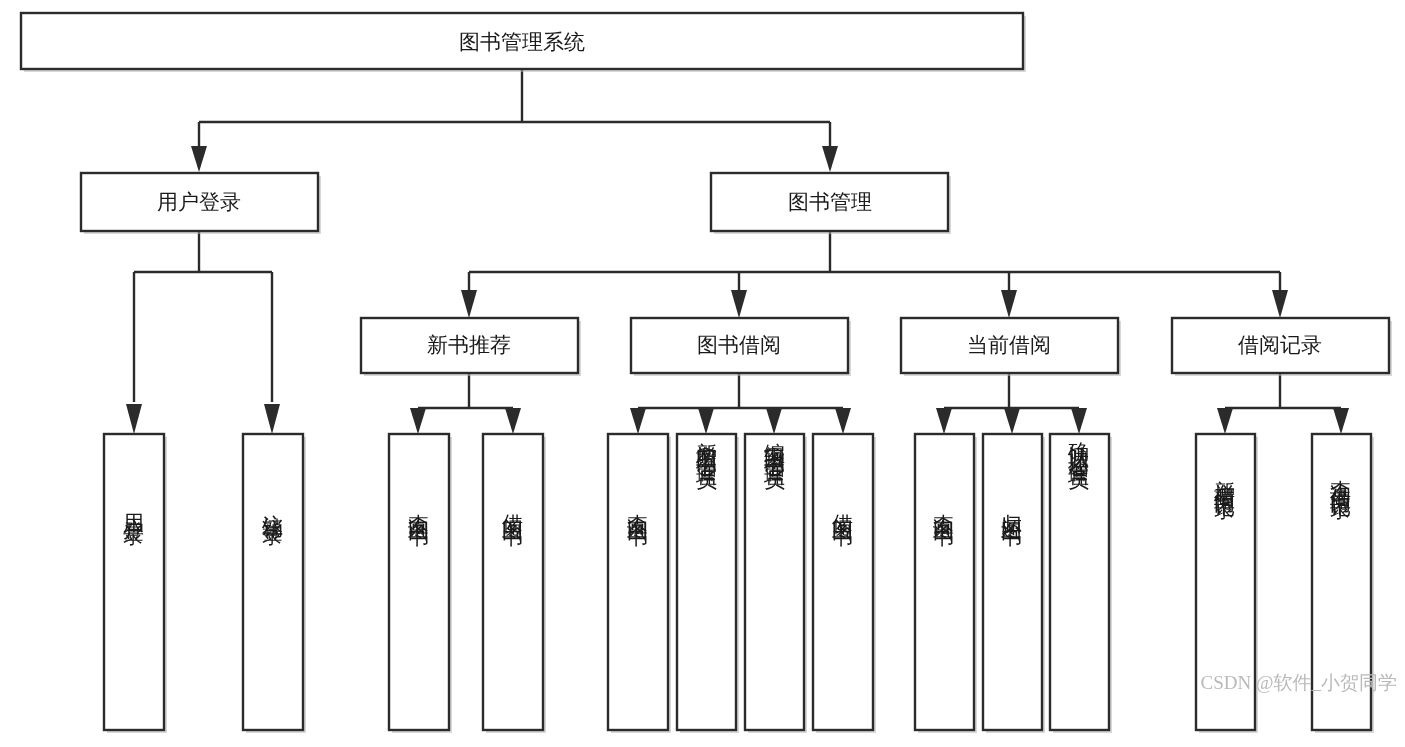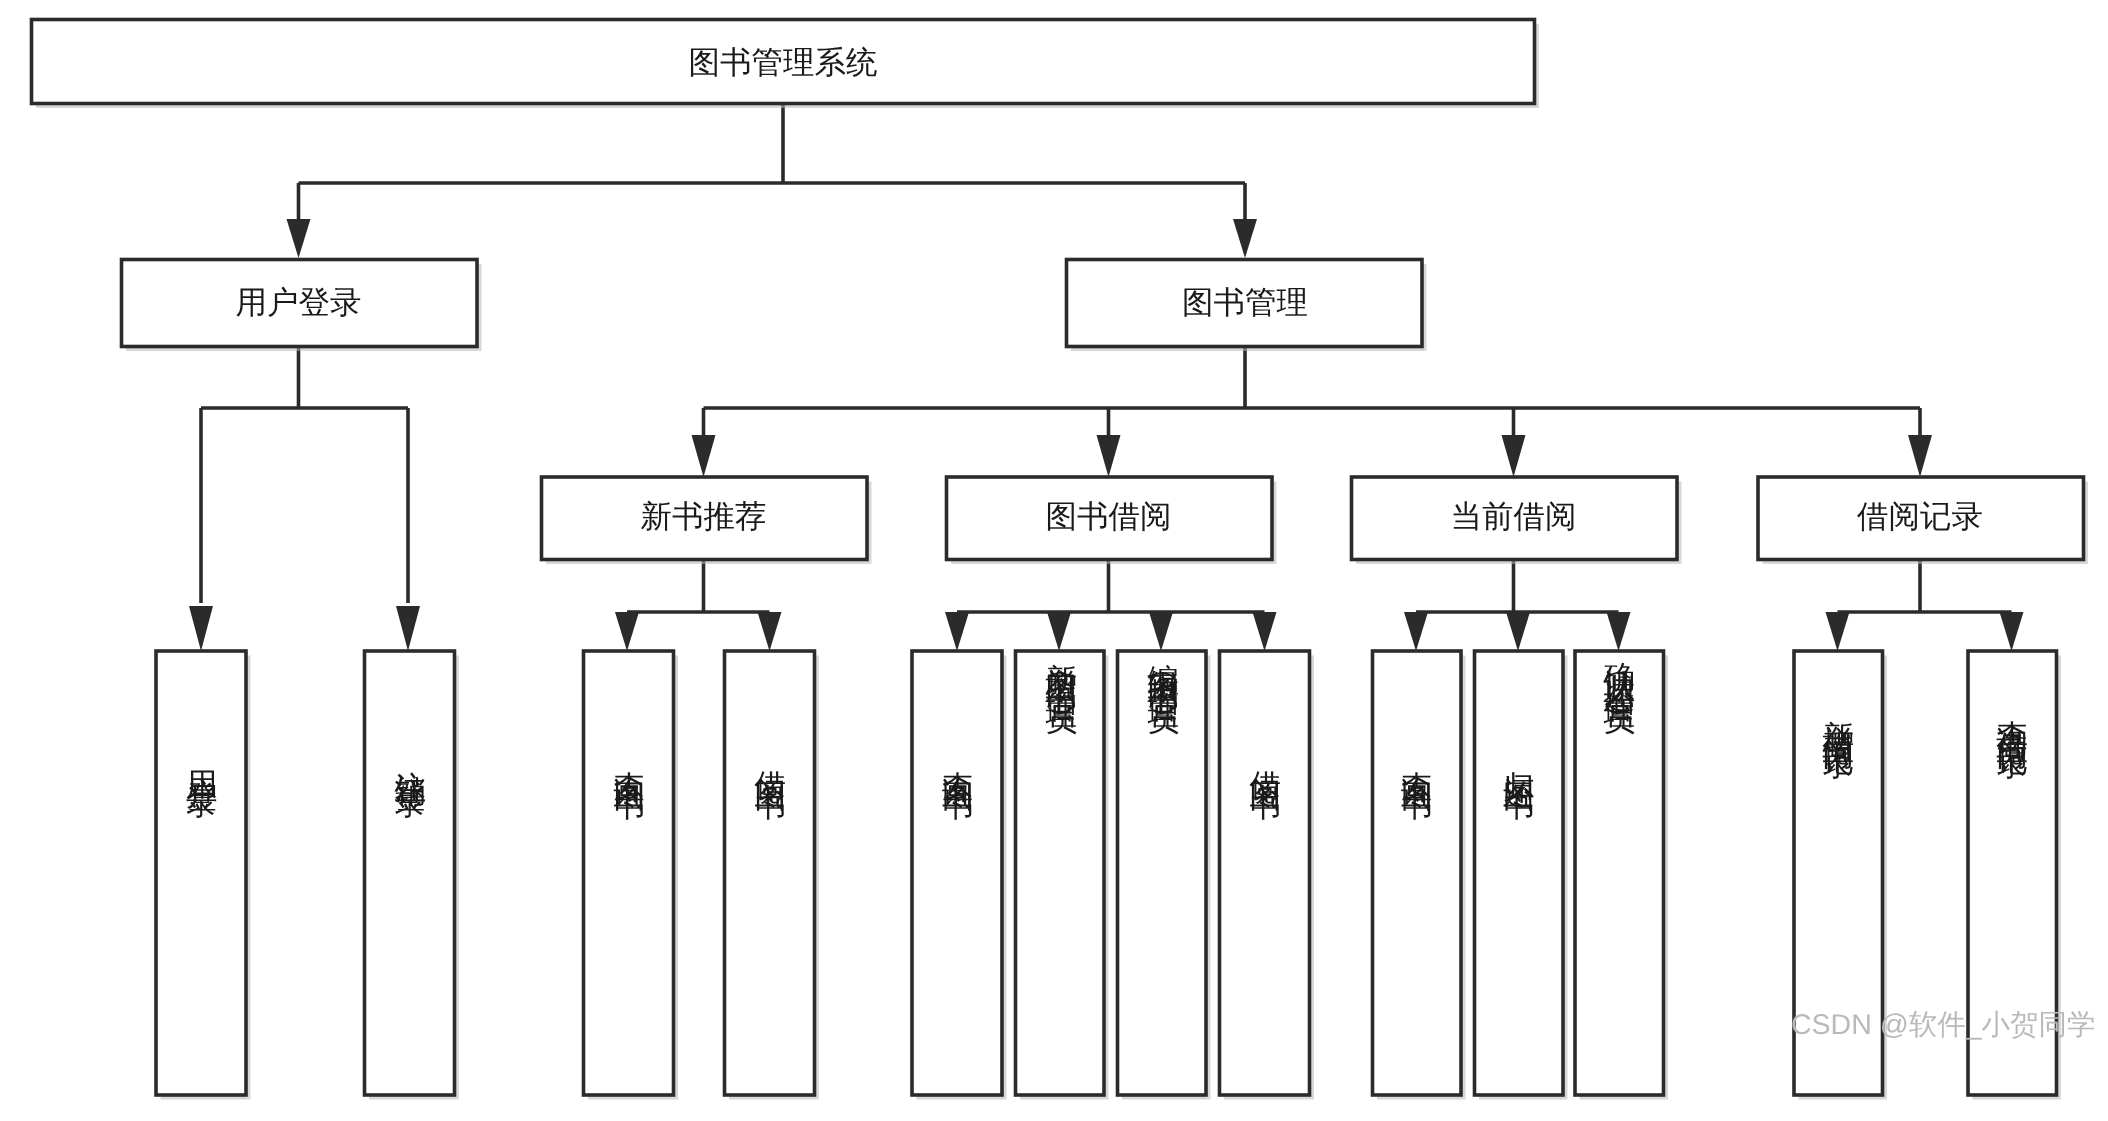--- a/index.html
+++ b/index.html
@@ -57,21 +57,21 @@
     fill: #1a1a1a;
     writing-mode: vertical-rl;
     text-orientation: upright;
     letter-spacing: 4px;
     text-anchor: middle;
   }
   .watermark-text {
     position: absolute;
     right: 8px;
     bottom: 6px;
-    font-family: Liberation Sans, sans-serif;
+    font-family: Liberation Serif, serif;
     font-size: 19px;
     color: #b9b9b9;
     white-space: nowrap;
     user-select: none;
   }
 </style>
 </head>
 <body>
 
 <div id="diagram-root">

